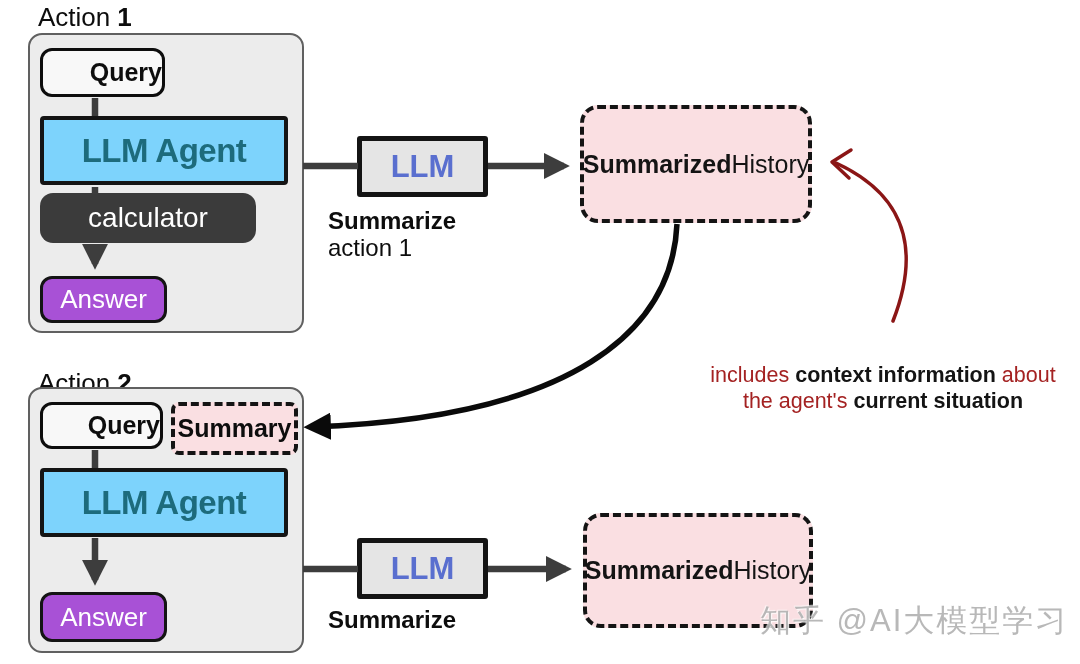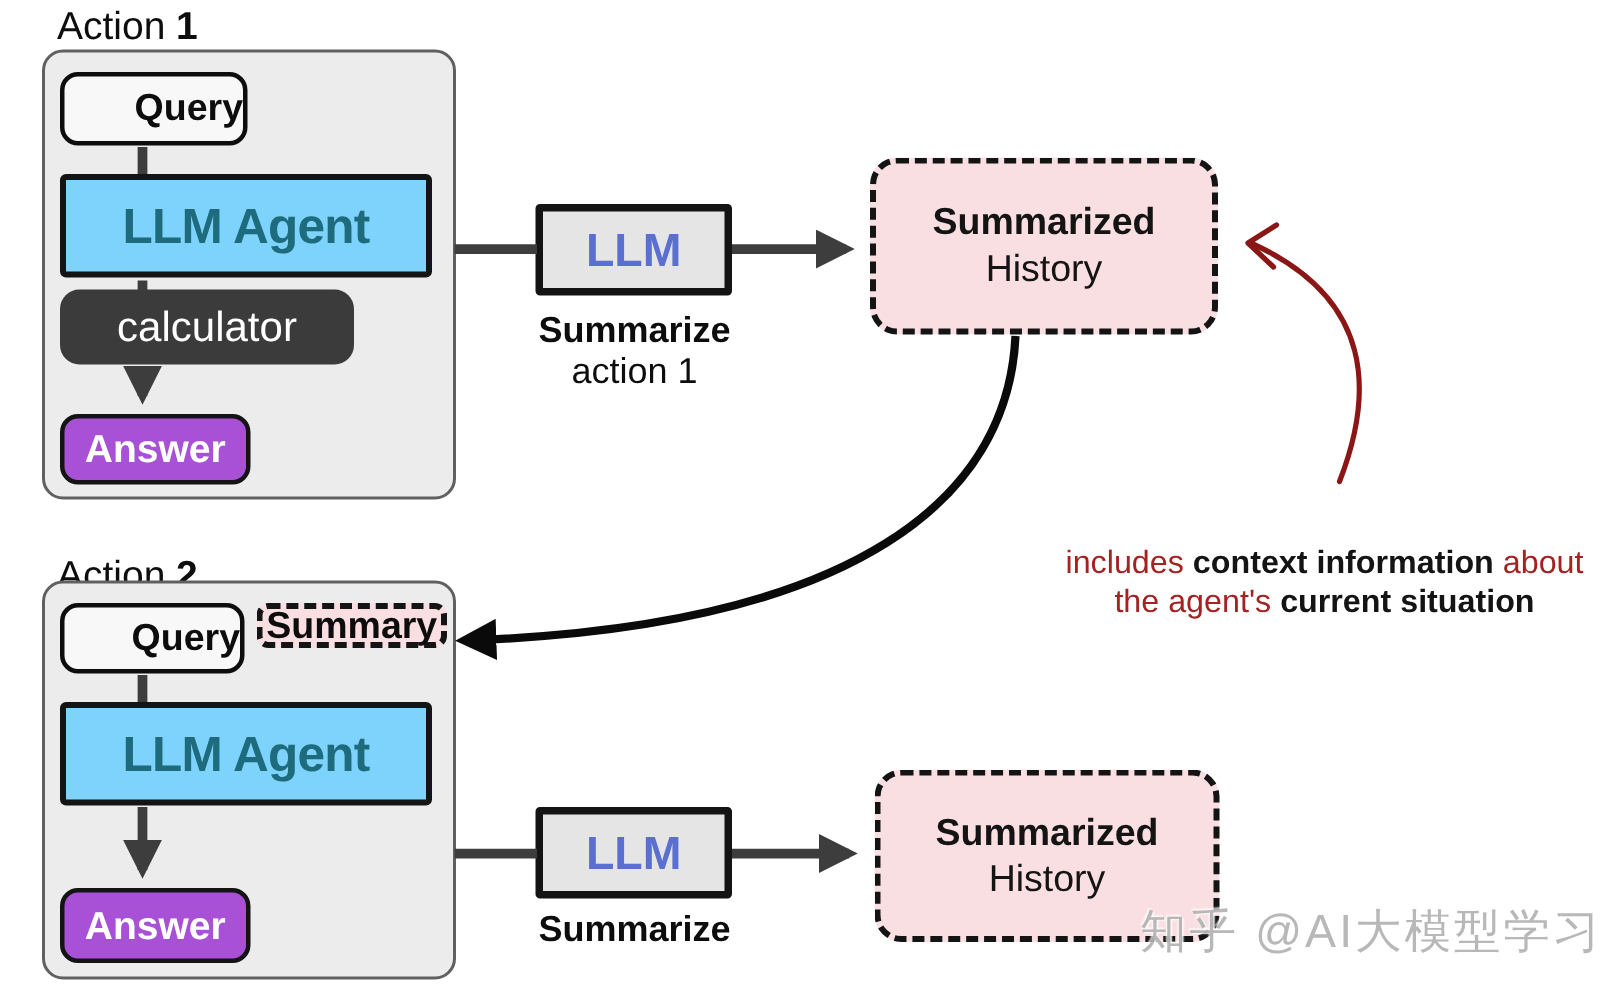--- a/index.html
+++ b/index.html
@@ -12,30 +12,30 @@
   
   .panel{background:#ececec;border:2px solid #606060;border-radius:14px;}
   
   .node{display:flex;align-items:center;justify-content:center;text-align:center;}
   .query{background:#f8f8f8;border:3.5px solid #0d0d0d;border-radius:12px;
          font-weight:700;font-size:25px;color:#0d0d0d;justify-content:flex-end;}
   .agent{background:#7dd3fc;border:4.5px solid #141414;border-radius:4px;
          font-weight:700;font-size:33px;color:#1d6b7c;letter-spacing:-0.5px;}
   .tool{background:#3b3b3b;border-radius:13px;font-size:28px;color:#ffffff;}
   .answer{background:#a851d6;border:3.5px solid #141414;border-radius:12px;
-          font-weight:700;font-size:26px;color:#ffffff;}
+          font-weight:400;font-size:26px;color:#ffffff;}
   .llmbox{background:#e5e5e5;border:5.5px solid #141414;border-radius:3px;
           font-weight:700;font-size:31px;color:#5a6fcf;}
   .history{background:#fadfe2;border:4px dashed #141414;border-radius:18px;
-           flex-direction:column;font-size:25px;line-height:31px;color:#141414;}
+           flex-direction:row;font-size:25px;line-height:31px;color:#141414;}
   .history .l1{font-weight:700;}
   .summary{background:#fadfe2;border:4px dashed #141414;border-radius:8px;
            font-weight:700;font-size:25px;color:#0d0d0d;}
   
-  .caption{text-align:center;font-size:24px;line-height:27px;color:#0d0d0d;}
+  .caption{text-align:left;font-size:24px;line-height:27px;color:#0d0d0d;}
   .caption .c1{font-weight:700;}
   
   .annotation{text-align:center;font-size:21.5px;line-height:26px;color:#a42222;}
   .annotation .blk{color:#141414;font-weight:700;}
   
   .watermark{font-size:31px;letter-spacing:2px;color:rgba(172,172,172,0.85);
              text-shadow:1px 1px 1px rgba(255,255,255,0.95),-1px -1px 1px rgba(255,255,255,0.7);}
   svg.wires{position:absolute;left:0;top:0;pointer-events:none;}
 </style>
 </head>
@@ -50,21 +50,21 @@
   <div class="abs panel" style="left:28px;top:33px;width:276px;height:300px;"></div>
 
   <div class="abs node query" style="left:40px;top:48px;width:125px;height:49px;">
     <span>Query</span>
   </div>
 
   <div class="abs node agent" style="left:40px;top:116px;width:248px;height:69px;">
     <span>LLM Agent</span>
   </div>
 
-  <div class="abs node tool" style="left:40px;top:193px;width:196px;height:50px;">
+  <div class="abs node tool" style="left:40px;top:193px;width:216px;height:50px;">
     <span>calculator</span>
   </div>
 
   <div class="abs node answer" style="left:40px;top:276px;width:127px;height:47px;">
     <span>Answer</span>
   </div>
 
   <div class="abs node llmbox" style="left:357px;top:136px;width:131px;height:61px;">
     <span>LLM</span>
   </div>
@@ -85,21 +85,21 @@
   <div class="abs sec-label" style="left:38px;top:368px;">
     <span>Action</span><span class="num">2</span>
   </div>
 
   <div class="abs panel" style="left:28px;top:387px;width:276px;height:266px;"></div>
 
   <div class="abs node query" style="left:40px;top:402px;width:123px;height:47px;">
     <span>Query</span>
   </div>
 
-  <div class="abs node summary" style="left:171px;top:402px;width:127px;height:30px;">
+  <div class="abs node summary" style="left:171px;top:402px;width:127px;height:53px;">
     <span>Summary</span>
   </div>
 
   <div class="abs node agent" style="left:40px;top:468px;width:248px;height:69px;">
     <span>LLM Agent</span>
   </div>
 
   <div class="abs node answer" style="left:40px;top:592px;width:127px;height:50px;">
     <span>Answer</span>
   </div>

